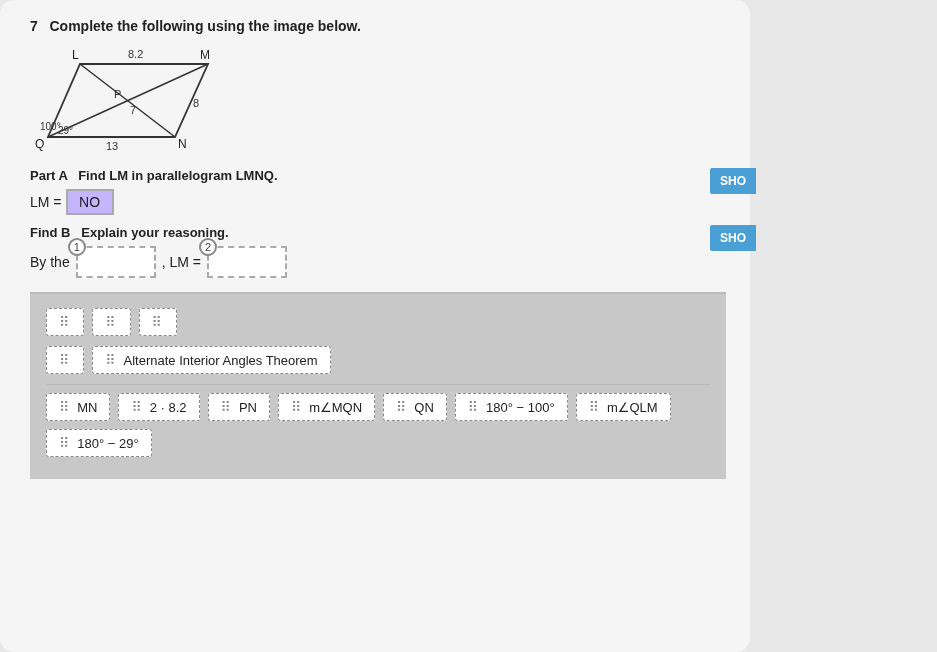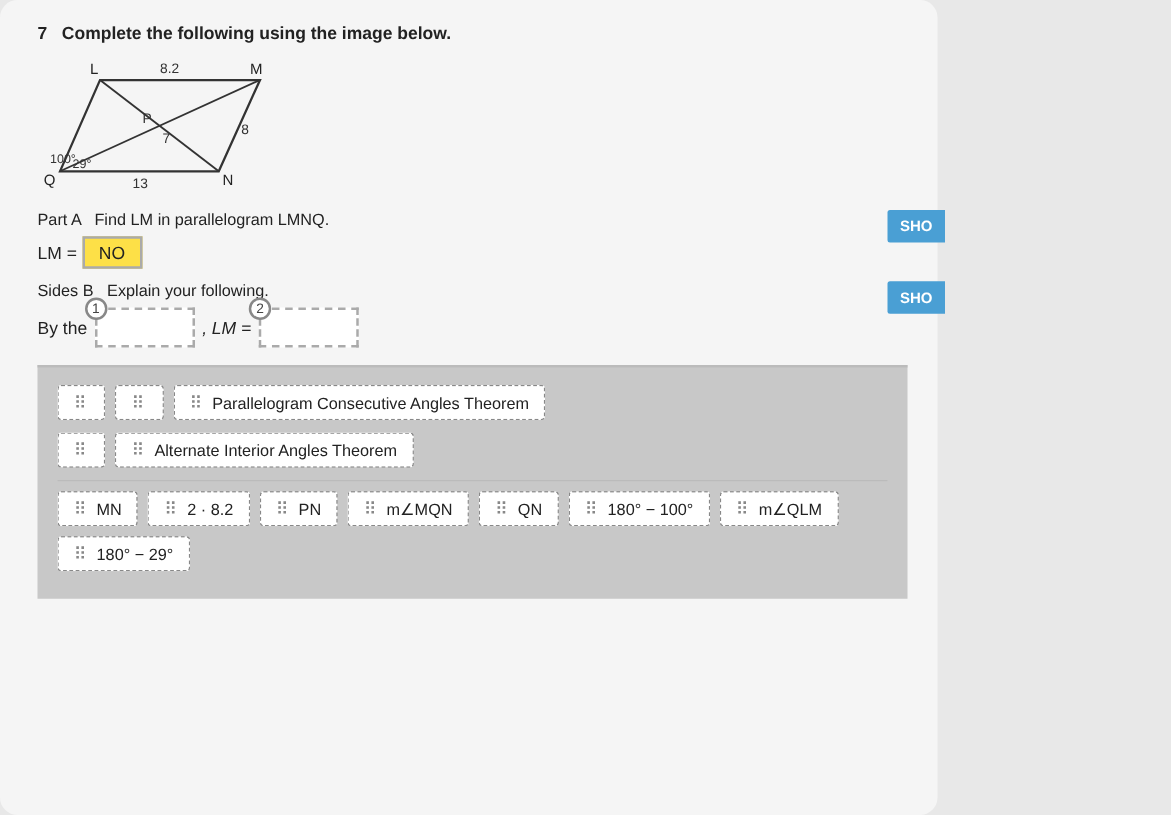--- a/index.html
+++ b/index.html
@@ -35,34 +35,34 @@
       width: 200px;
       height: 110px;
       margin-right: 20px;
     }
     .diagram svg {
       position: absolute;
       top: 0; left: 0;
     }
     .part-label {
       font-size: 13px;
-      font-weight: normal;
+      font-weight: bold;
       color: #222;
       margin-bottom: 6px;
     }
     .answer-row {
       display: flex;
       align-items: center;
       margin-bottom: 8px;
       font-size: 14px;
       color: #222;
     }
     .answer-box {
       border: 2px solid #aaa;
-      background: #fde047;
+      background: #c4b5fd;
       min-width: 48px;
       height: 26px;
       display: inline-flex;
       align-items: center;
       justify-content: center;
       font-size: 14px;
       padding: 0 6px;
       margin-left: 4px;
     }
     .show-btn {
@@ -213,32 +213,32 @@
       <div class="answer-box">
         <span>NO</span>
       </div>
     </div>
 
     <button class="show-btn show-btn-parta" style="position:absolute; right:-30px; top:0px; padding:6px 10px; font-size:12px; background:#4a9fd4; color:white; border:none; cursor:pointer; border-radius:2px 0 0 2px;">SHO</button>
   </div>
 
   <div class="part-b-section" style="position:relative;">
     <div class="part-label">
-      <span>Sides B</span>
+      <span>Find B</span>
       &nbsp;
-      <span>Explain your following.</span>
+      <span>Explain your reasoning.</span>
     </div>
     <div class="by-the-row">
       <span>By the</span>
       <div class="blank-dashed">
         <div class="circle-num">
           <span>1</span>
         </div>
       </div>
-      <span style="font-style:italic;">, LM =</span>
+      <span style="">, LM =</span>
       <div class="blank-dashed">
         <div class="circle-num">
           <span>2</span>
         </div>
       </div>
     </div>
 
     <button class="show-btn show-btn-partb" style="position:absolute; right:-30px; top:0px; padding:6px 10px; font-size:12px; background:#4a9fd4; color:white; border:none; cursor:pointer; border-radius:2px 0 0 2px;">SHO</button>
   </div>
 
@@ -246,21 +246,20 @@
 
     <div class="drag-row">
       <div class="drag-chip">
         <span class="handle">⠿</span>
       </div>
       <div class="drag-chip">
         <span class="handle">⠿</span>
       </div>
       <div class="drag-chip">
         <span class="handle">⠿</span>
-        <span>Parallelogram Consecutive Angles Theorem</span>
       </div>
     </div>
 
     <div class="drag-row">
       <div class="drag-chip">
         <span class="handle">⠿</span>
       </div>
       <div class="drag-chip">
         <span class="handle">⠿</span>
         <span>Alternate Interior Angles Theorem</span>

